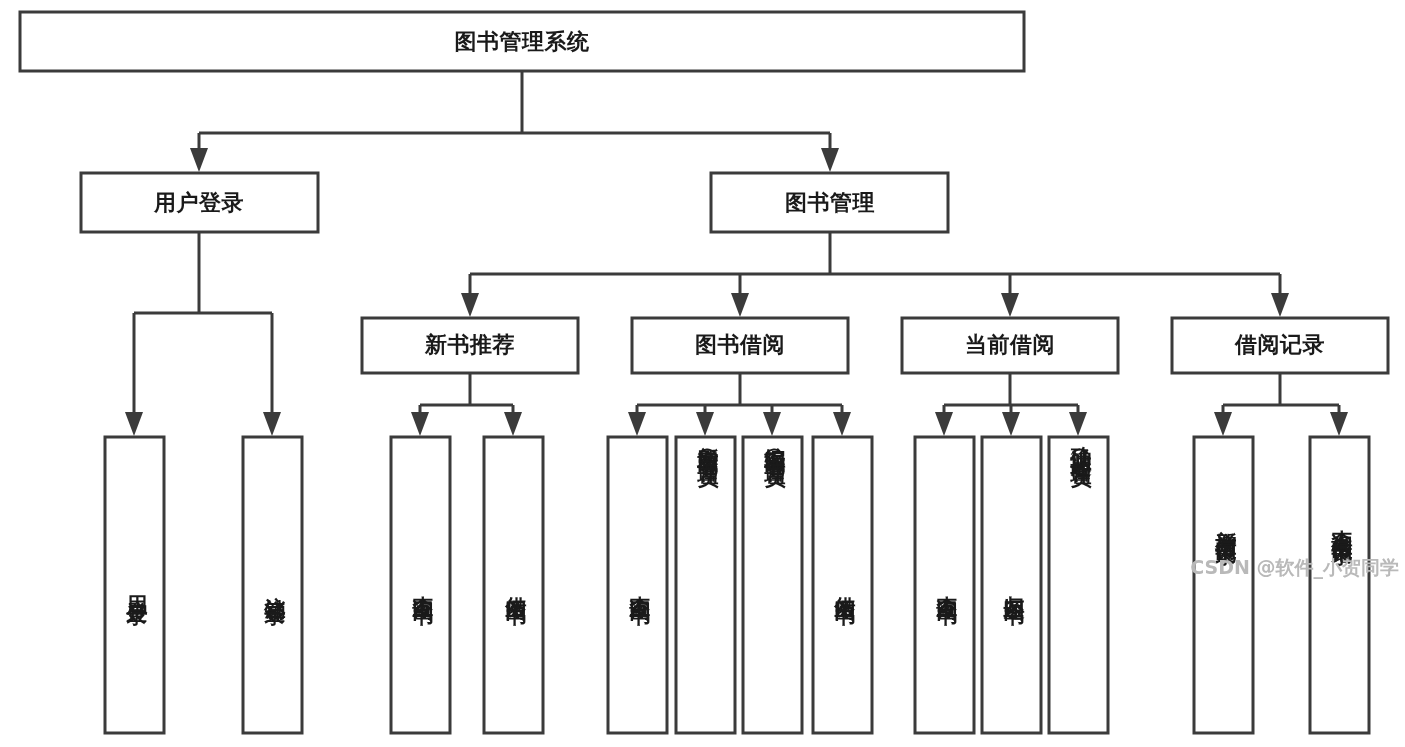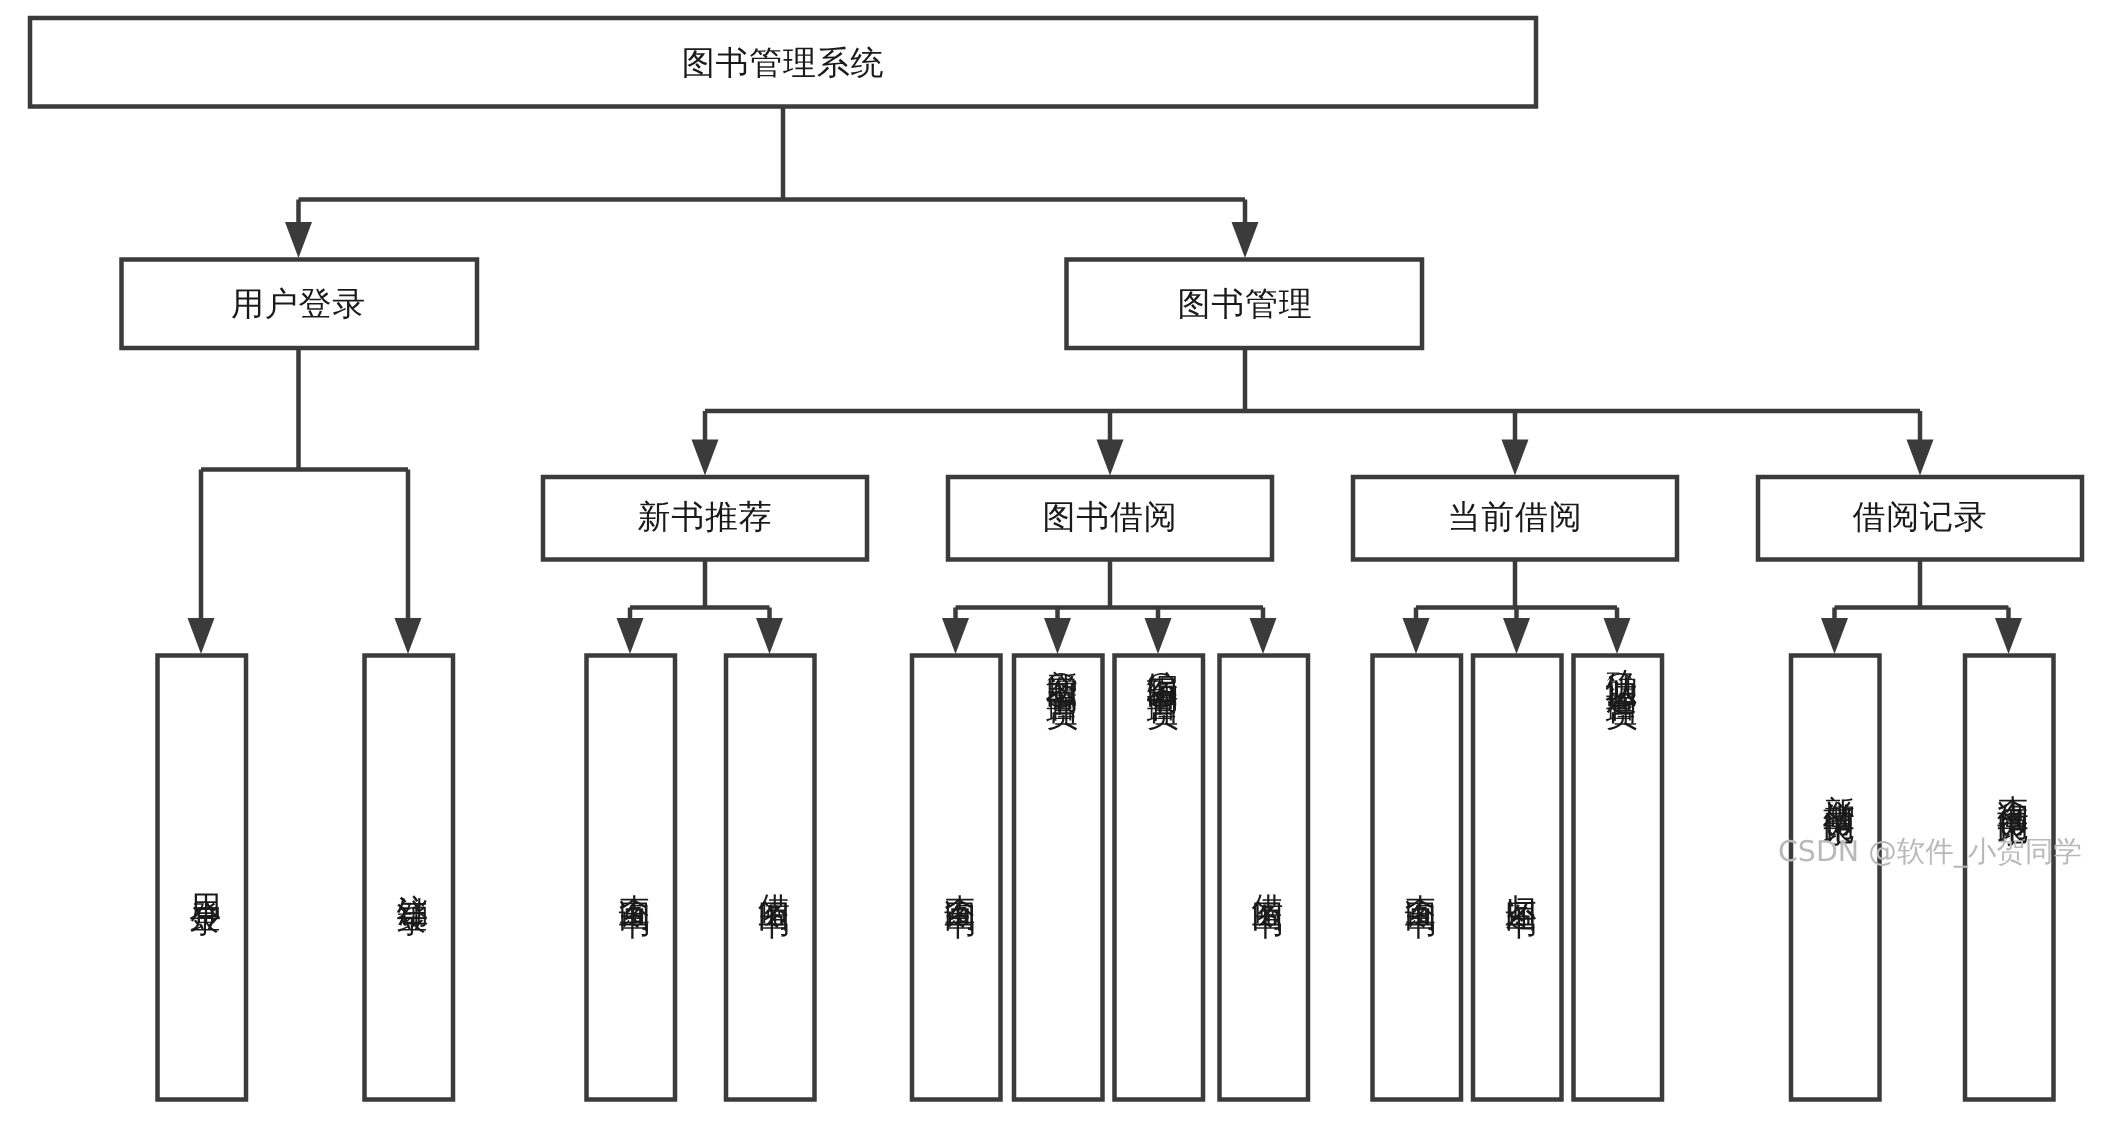--- a/index.html
+++ b/index.html
@@ -11,20 +11,21 @@
     width: 1405px;
     height: 747px;
     overflow: hidden;
     font-family: "DejaVu Sans", "Liberation Sans", sans-serif;
   }
   #diagram-root {
     position: relative;
     width: 1405px;
     height: 587px;
     background: #ffffff;
+    font-weight: bold;
   }
   svg#flowchart {
     position: absolute;
     left: 0;
     top: 0;
     width: 1405px;
     height: 747px;
     display: block;
   }
   .node-rect {
@@ -52,21 +53,21 @@
   .node-label-v {
     font-family: "DejaVu Sans", "Liberation Sans", sans-serif;
     font-size: 21px;
     fill: #1a1a1a;
     text-anchor: middle;
     writing-mode: vertical-rl;
     letter-spacing: 3px;
   }
   .watermark-text {
     position: absolute;
-    right: 17px;
+    right: 6px;
     bottom: 6px;
     font-family: "DejaVu Sans", "Liberation Sans", sans-serif;
     font-size: 19px;
     color: #b9b9b9;
     white-space: nowrap;
     user-select: none;
   }
 </style>
 </head>
 <body>

